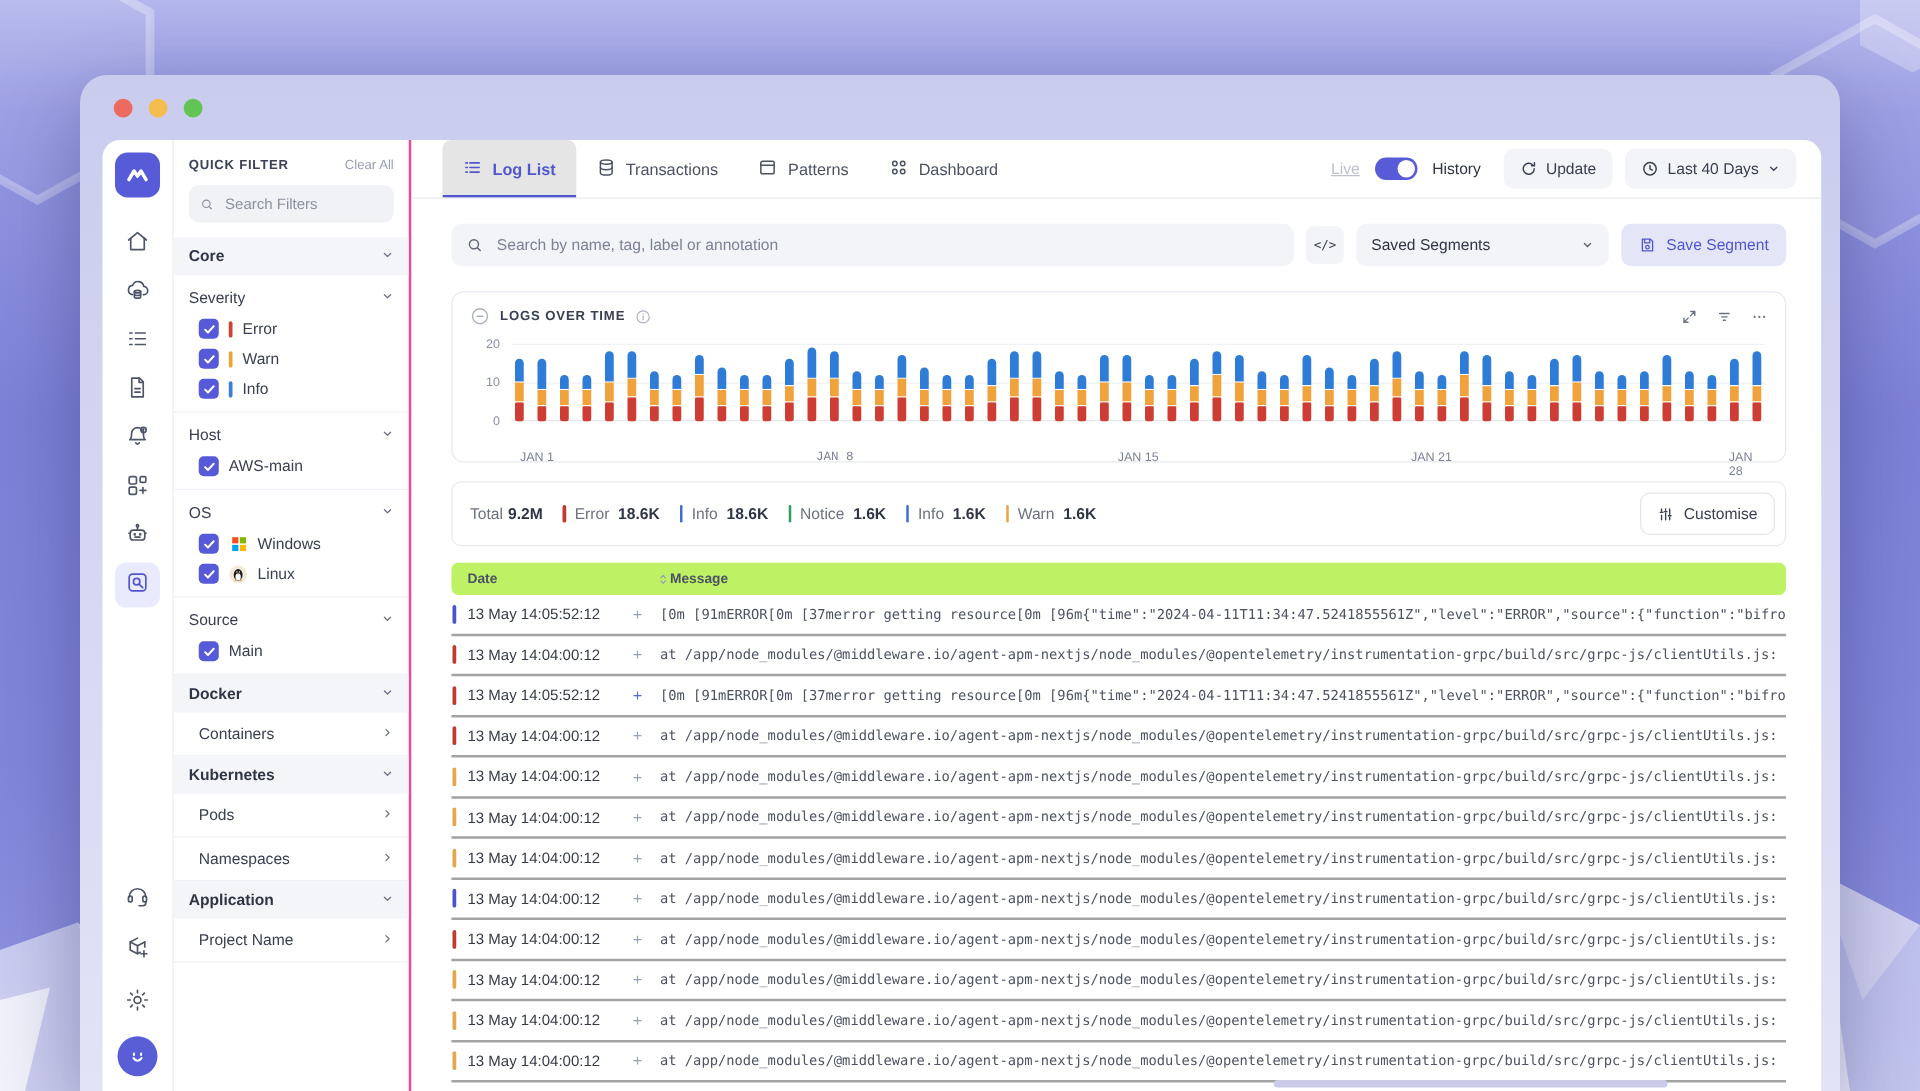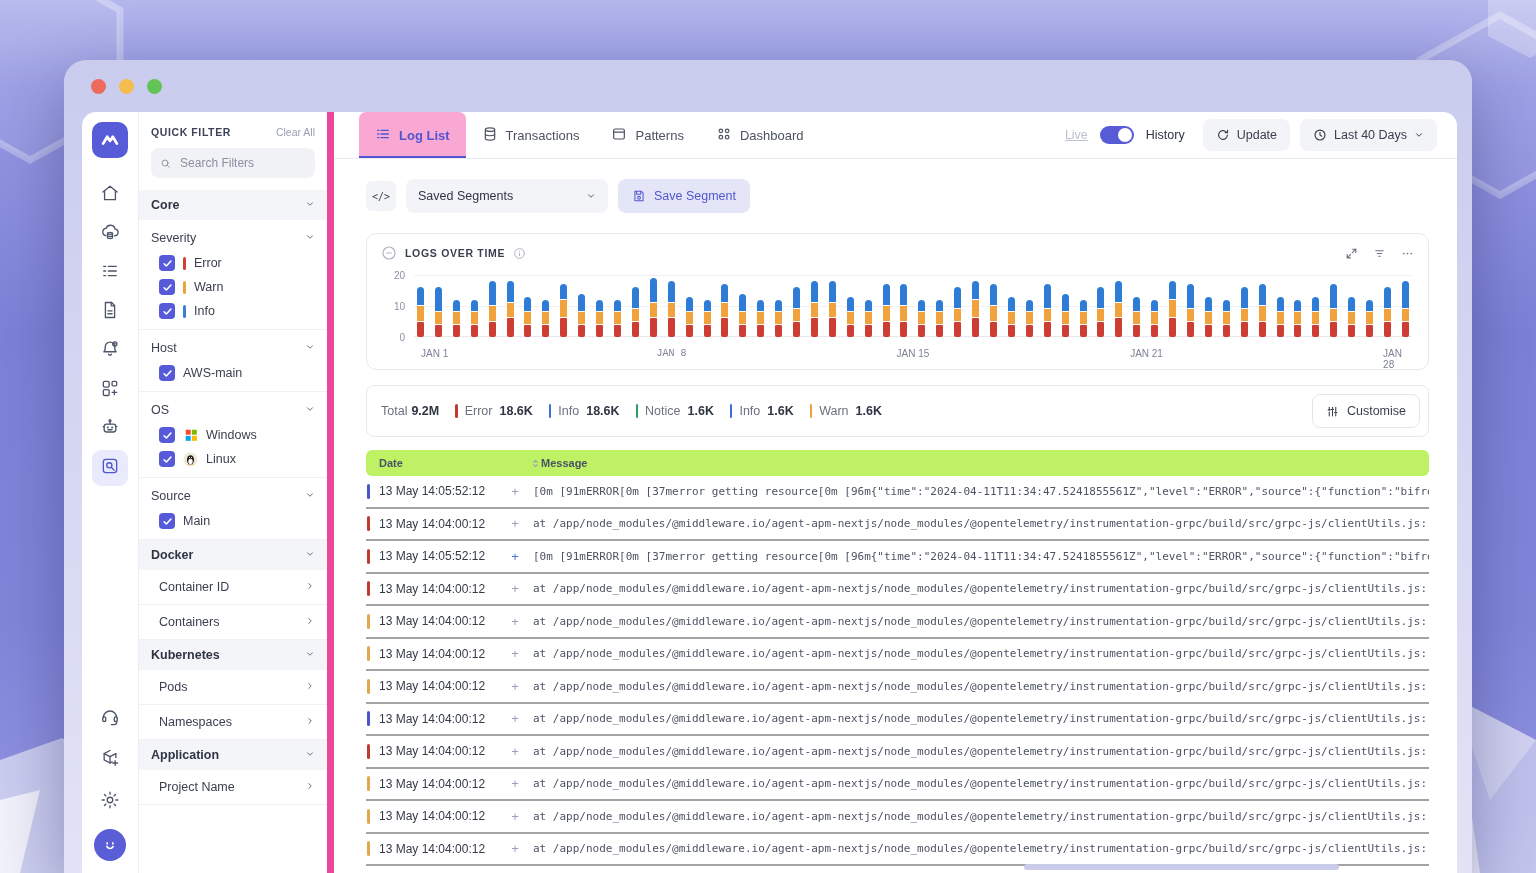--- a/index.html
+++ b/index.html
@@ -28,21 +28,21 @@
   
   .iconbar{width:56px;border-right:1px solid #ededf4;display:flex;flex-direction:column;align-items:center;padding:10px 0 12px;flex:0 0 auto;}
   .logo{width:36px;height:36px;border-radius:10px;background:#575bd8;display:grid;place-items:center;margin-bottom:16px;}
   .nav-ic{width:36px;height:36px;border-radius:9px;display:grid;place-items:center;margin:3px 0;cursor:pointer;}
   .nav-ic.active{background:#e9eafb;}
   .nav-ic svg{stroke:#4d5568;}
   .nav-ic.active svg{stroke:#5156cf;}
   .rail-bottom{margin-top:auto;display:flex;flex-direction:column;align-items:center;}
   .avatar{width:32px;height:32px;border-radius:50%;background:#5a5ed6;display:grid;place-items:center;margin-top:6px;}
   
-  .filterpanel{width:188px;border-right:7px solid #ec4899;flex:0 0 auto;overflow:hidden;font-size:12.5px;color:#3a4050;}
+  .filterpanel{width:188px;border-right:2px solid #ec4899;flex:0 0 auto;overflow:hidden;font-size:12.5px;color:#3a4050;}
   .qf-head{display:flex;justify-content:space-between;align-items:center;padding:14px 12px 10px;}
   .qf-title{font-size:10.5px;font-weight:bold;letter-spacing:.6px;color:#3c4257;}
   .qf-clear{font-size:10.5px;color:#979db4;cursor:pointer;}
   .qf-search{margin:0 12px 12px;background:#f1f2f6;border-radius:8px;height:30px;display:flex;align-items:center;gap:7px;padding:0 9px;}
   .qf-search input{border:0;background:transparent;outline:none;font-size:12px;color:#3a4050;width:100%;font-family:"Liberation Sans",sans-serif;}
   .qf-search input::placeholder{color:#8b90a0;}
   .grp-head{background:#f4f5f9;padding:8px 12px;display:flex;justify-content:space-between;align-items:center;font-weight:bold;font-size:12.5px;color:#2f3545;cursor:pointer;}
   .sub{padding:9px 12px 6px;border-bottom:1px solid #f0f1f6;}
   .sub:last-child{border-bottom:0;}
   .sub-head{display:flex;justify-content:space-between;align-items:center;padding:2px 0 6px;cursor:pointer;}
@@ -50,21 +50,21 @@
   .chk{width:16px;height:16px;border-radius:4px;background:#565ad8;display:grid;place-items:center;flex:0 0 auto;}
   .sev-bar{width:3px;height:13px;border-radius:2px;flex:0 0 auto;}
   .os-ic{width:15px;height:15px;display:grid;place-items:center;}
   .link-row{display:flex;justify-content:space-between;align-items:center;padding:10px 12px 10px 20px;border-bottom:1px solid #f0f1f6;cursor:pointer;}
   .chev{flex:0 0 auto;}
   
   .main{flex:1;display:flex;flex-direction:column;min-width:0;position:relative;}
   .tabbar{height:46px;border-bottom:1px solid #e9eaf2;display:flex;align-items:center;padding:0 20px 0 25px;flex:0 0 auto;}
   .tab{display:flex;align-items:center;gap:8px;padding:0 16px;height:100%;font-size:13px;color:#4c5263;cursor:pointer;}
   .tab svg{stroke:#4c5263;}
-  .tab.active{color:#5156cf;background:#f9a8d4;box-shadow:inset 0 -2px 0 #5156cf;border-radius:7px 7px 0 0;font-weight:bold;}
+  .tab.active{color:#5156cf;background:#e5e5e5;box-shadow:inset 0 -2px 0 #5156cf;border-radius:7px 7px 0 0;font-weight:bold;}
   .tab.active svg{stroke:#5156cf;}
   .tab-right{margin-left:auto;display:flex;align-items:center;gap:10px;}
   .live-lb{font-size:12.5px;color:#bcc0cf;text-decoration:underline;}
   .hist-lb{font-size:12.5px;color:#2f3545;}
   .toggle{width:34px;height:18px;border-radius:9px;background:#575bd8;position:relative;cursor:pointer;margin:0 2px;}
   .toggle .knob{position:absolute;right:2px;top:2px;width:14px;height:14px;border-radius:50%;background:#fff;}
   .top-btn{height:32px;display:flex;align-items:center;gap:7px;padding:0 13px;background:#f3f4f8;border:1px solid #e8e9f1;border-radius:8px;font-size:12.5px;color:#3a4050;cursor:pointer;}
   .top-btn svg{stroke:#3a4050;}
   
   .searchrow{display:flex;align-items:center;gap:10px;padding:20px 28px 0 32px;flex:0 0 auto;}
@@ -87,21 +87,21 @@
   .plot{flex:1;position:relative;height:62px;}
   .gridline{position:absolute;left:0;right:0;height:1px;background:#f0f1f5;}
   .baseline{position:absolute;left:0;right:0;bottom:0;height:1px;background:#e6e8ee;}
   .bars{position:absolute;inset:0 0 0 0;display:flex;justify-content:space-between;align-items:flex-end;padding:0 3px;}
   .bcol{width:7px;display:flex;flex-direction:column;justify-content:flex-end;}
   .seg{width:7px;box-sizing:border-box;}
   .seg.b{border-radius:3.5px 3.5px 1px 1px;border-bottom:1px solid #fff;}
   .seg.o{border-bottom:1px solid #fff;}
   .seg.r{border-radius:1px 1px 2px 2px;}
   .xaxis{position:relative;height:20px;margin:4px 2px 0 33px;font-size:10px;color:#7c8296;}
-  .xaxis span{position:absolute;top:5px;}
+  .xaxis span{position:absolute;top:18px;}
   
   .totals{margin:15px 28px 0 32px;border:1px solid #e7e9f0;border-radius:8px;display:flex;align-items:center;gap:16px;padding:8px 8px 8px 14px;font-size:12.5px;flex:0 0 auto;}
   .tot-lb{color:#6b7180;}
   .tot-val{color:#2f3545;font-weight:bold;margin-left:4px;}
   .badge{display:flex;align-items:center;gap:7px;}
   .badge .bar{width:2.5px;height:14px;border-radius:2px;}
   .badge .lb{color:#6b7180;}
   .badge .val{color:#2f3545;font-weight:bold;}
   .customise{margin-left:auto;border:1px solid #e3e5ee;border-radius:8px;height:32px;display:flex;align-items:center;gap:8px;padding:0 13px;font-size:12.5px;color:#3a4050;cursor:pointer;}
   
@@ -371,26 +371,20 @@
               <span>Main</span>
             </div>
           </div>
           <div class="grp-head">
             <span>Docker</span>
             <span class="chev"><svg width="10" height="10" viewBox="0 0 24 24" fill="none" stroke="#6a7184" stroke-width="2.4" stroke-linecap="round" stroke-linejoin="round">
                 <polyline points="6 9 12 15 18 9"></polyline>
               </svg></span>
           </div>
           <div class="link-row">
-            <span>Container ID</span>
-            <span class="chev"><svg width="10" height="10" viewBox="0 0 24 24" fill="none" stroke="#6a7184" stroke-width="2.4" stroke-linecap="round" stroke-linejoin="round">
-                <polyline points="9 6 15 12 9 18"></polyline>
-              </svg></span>
-          </div>
-          <div class="link-row">
             <span>Containers</span>
             <span class="chev"><svg width="10" height="10" viewBox="0 0 24 24" fill="none" stroke="#6a7184" stroke-width="2.4" stroke-linecap="round" stroke-linejoin="round">
                 <polyline points="9 6 15 12 9 18"></polyline>
               </svg></span>
           </div>
           <div class="grp-head">
             <span>Kubernetes</span>
             <span class="chev"><svg width="10" height="10" viewBox="0 0 24 24" fill="none" stroke="#6a7184" stroke-width="2.4" stroke-linecap="round" stroke-linejoin="round">
                 <polyline points="6 9 12 15 18 9"></polyline>
               </svg></span>
@@ -476,20 +470,27 @@
               </svg>
             <span>Last 40 Days</span>
             <svg width="10" height="10" viewBox="0 0 24 24" fill="none" stroke-width="2.4" stroke-linecap="round">
                 <polyline points="6 9 12 15 18 9"></polyline>
               </svg>
           </button>
         </div>
       </div>
 
       <div class="searchrow">
+        <div class="srch">
+          <svg width="14" height="14" viewBox="0 0 24 24" fill="none" stroke="#5a6070" stroke-width="2" stroke-linecap="round">
+              <circle cx="11" cy="11" r="6.5"></circle>
+              <path d="M15.8 15.8 20 20"></path>
+            </svg>
+          <input placeholder="Search by name, tag, label or annotation" style="">
+        </div>
         <div class="code-btn">&lt;/&gt;</div>
         <div class="segsel">
           <span>Saved Segments</span>
           <svg width="10" height="10" viewBox="0 0 24 24" fill="none" stroke="#5a6070" stroke-width="2.4" stroke-linecap="round">
               <polyline points="6 9 12 15 18 9"></polyline>
             </svg>
         </div>
         <div class="savebtn">
           <svg width="14" height="14" viewBox="0 0 24 24" fill="none" stroke-width="1.8" stroke-linejoin="round">
               <path d="M5 4h11l3 3v13H5z"></path>

